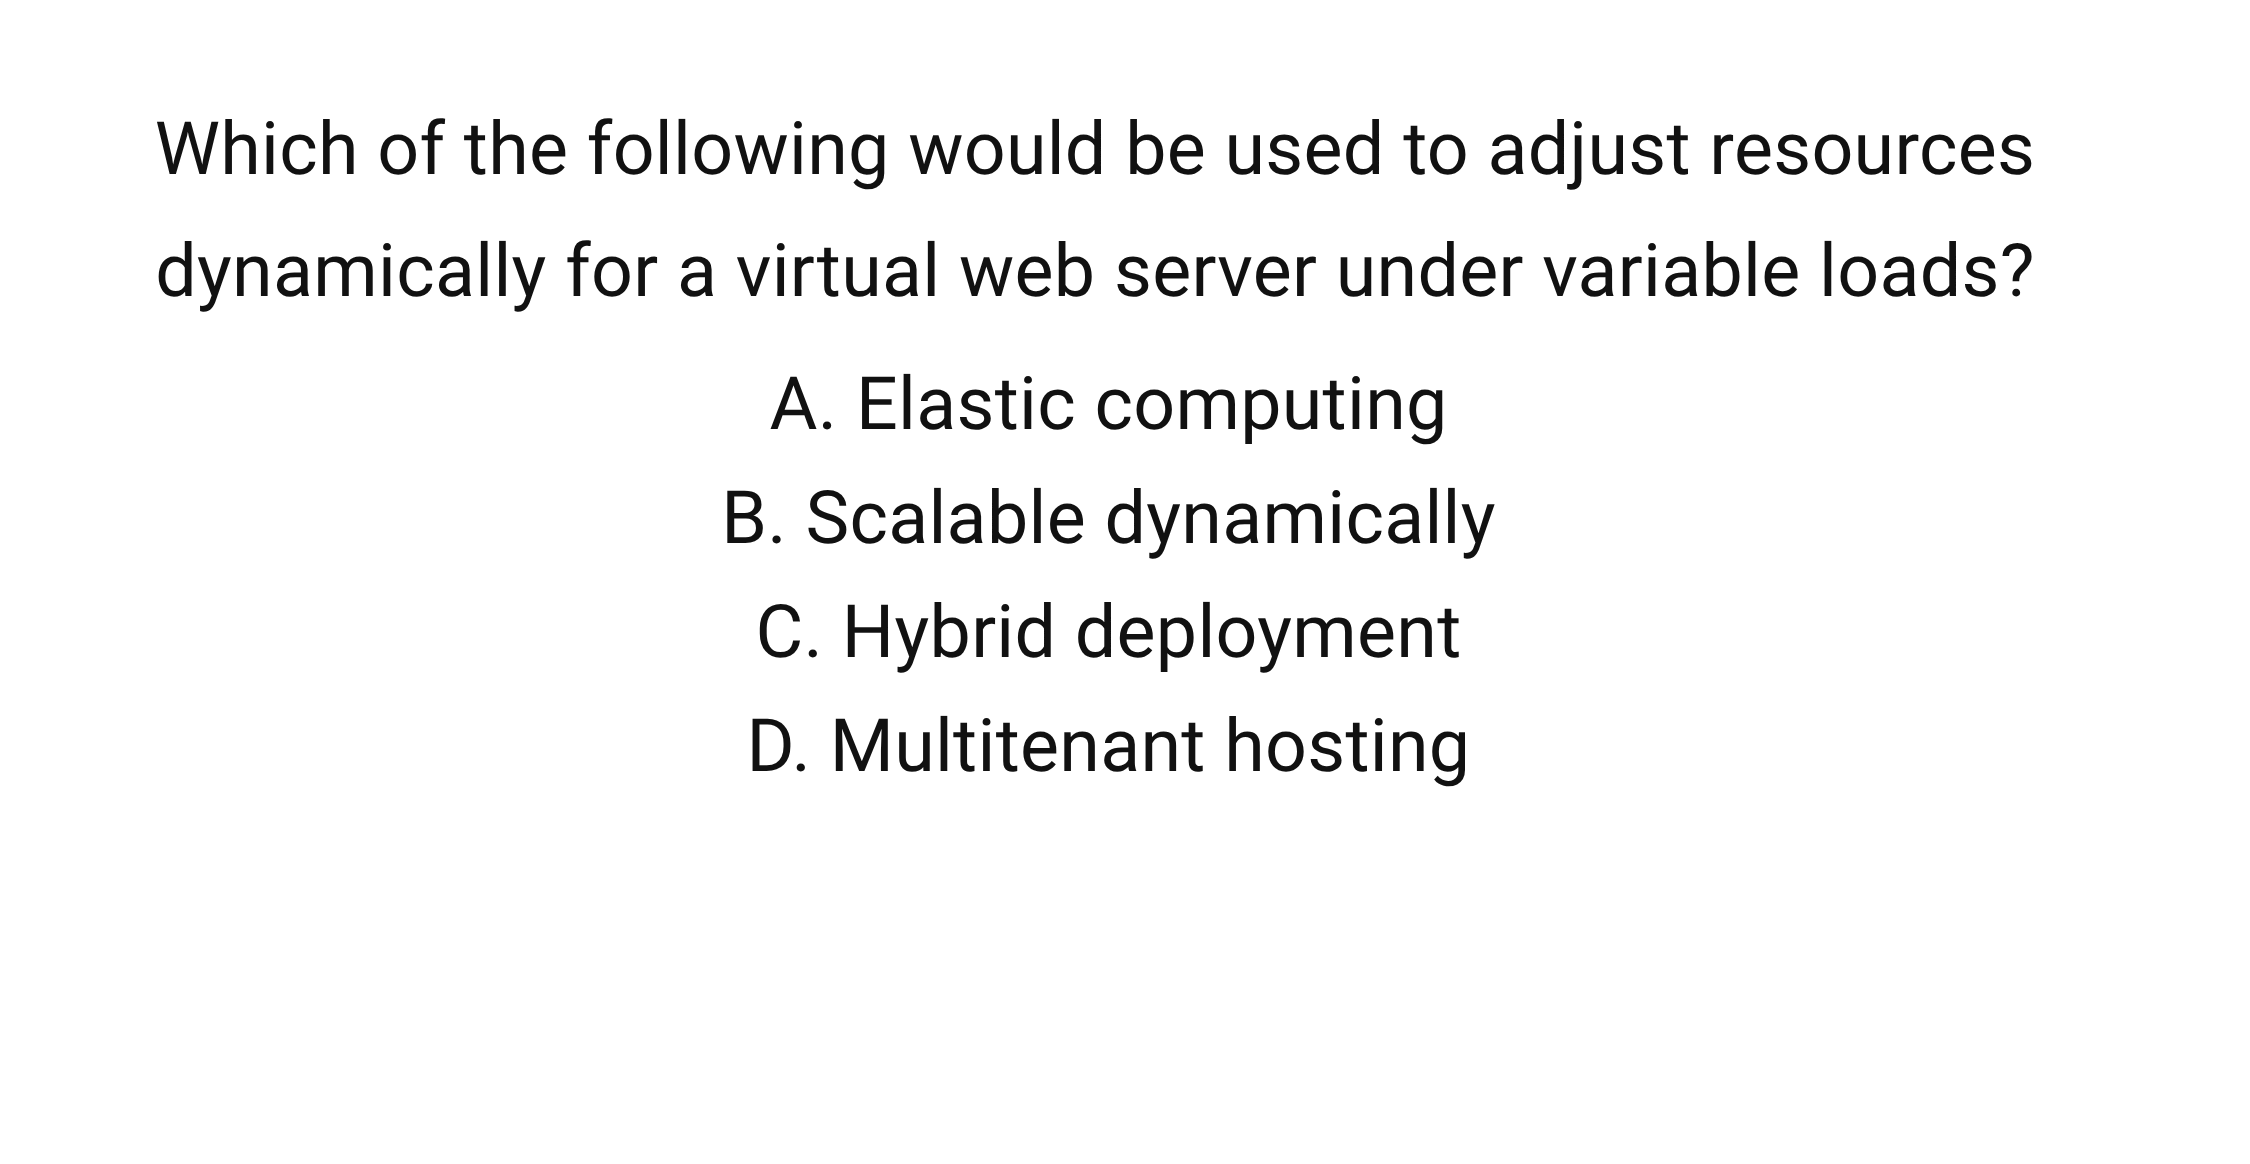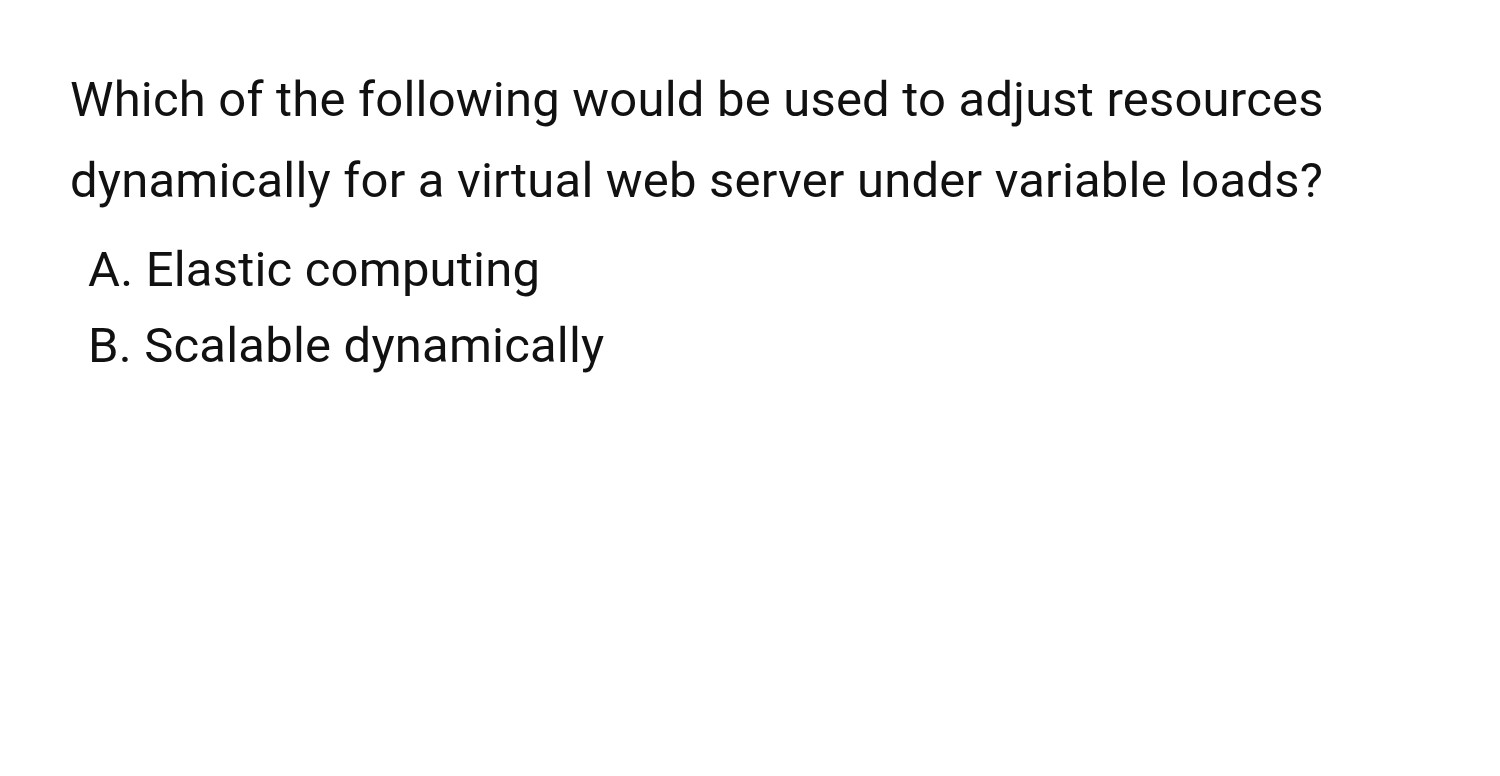--- a/index.html
+++ b/index.html
@@ -6,21 +6,22 @@
     margin: 0;
     padding: 0;
     width: 1500px;
     height: 776px;
     background: #ffffff;
     font-family: -apple-system, BlinkMacSystemFont, "Segoe UI", Roboto, "Helvetica Neue", Arial, sans-serif;
     color: #111;
   }
   .page {
     box-sizing: border-box;
-    padding: 60px 70px 40px 70px;
+    padding: 60px 70px 40px 30px;
+    text-align: center;
   }
   .question {
     font-size: 49px;
     line-height: 1.65;
     font-weight: 400;
     letter-spacing: 0.2px;
     margin-bottom: 10px;
   }
   .options {
     list-style: none;
@@ -49,14 +50,22 @@
 
   <ul class="options">
     <li class="option">
       <span class="opt-letter">A.</span>
       <span class="opt-text">Elastic computing</span>
     </li>
     <li class="option">
       <span class="opt-letter">B.</span>
       <span class="opt-text">Scalable dynamically</span>
     </li>
+    <li class="option">
+      <span class="opt-letter">C.</span>
+      <span class="opt-text">Hybrid deployment</span>
+    </li>
+    <li class="option">
+      <span class="opt-letter">D.</span>
+      <span class="opt-text">Multitenant hosting</span>
+    </li>
   </ul>
 </div>
 
 </body></html>

